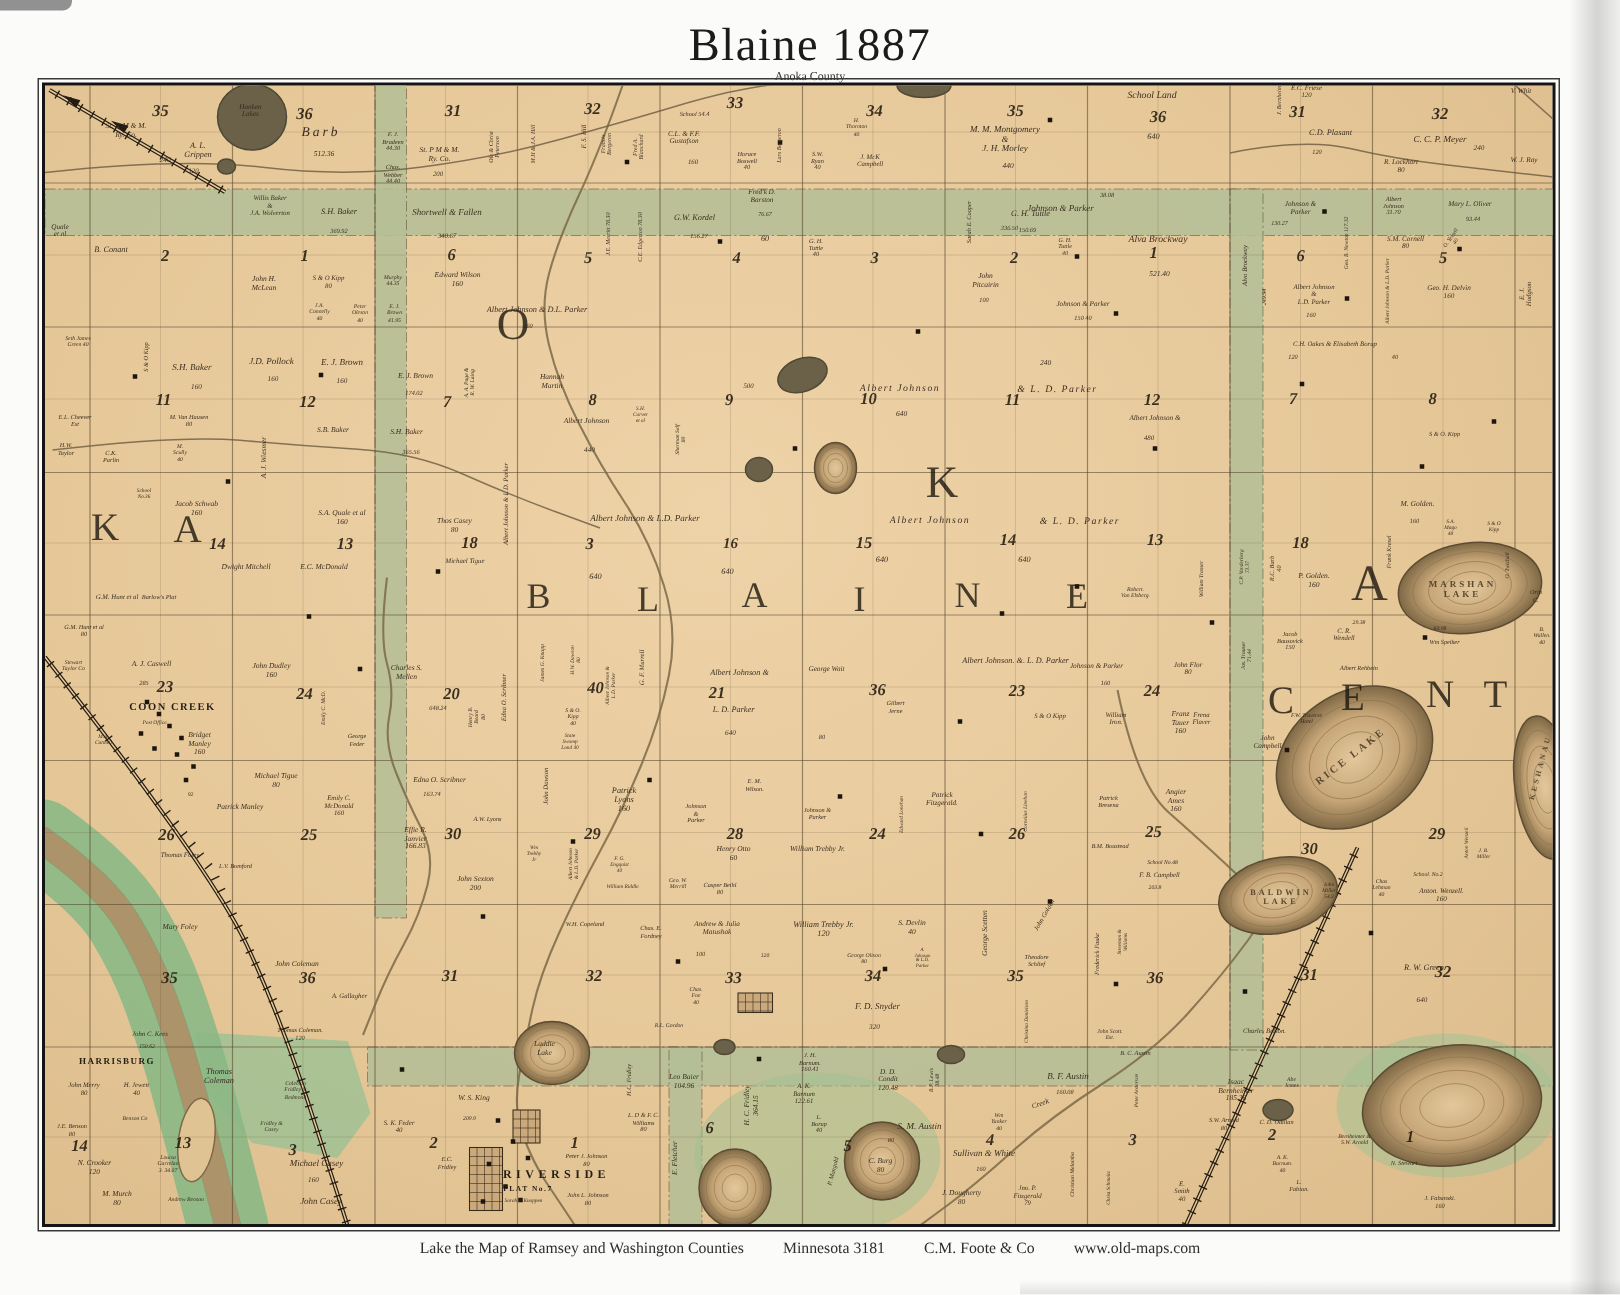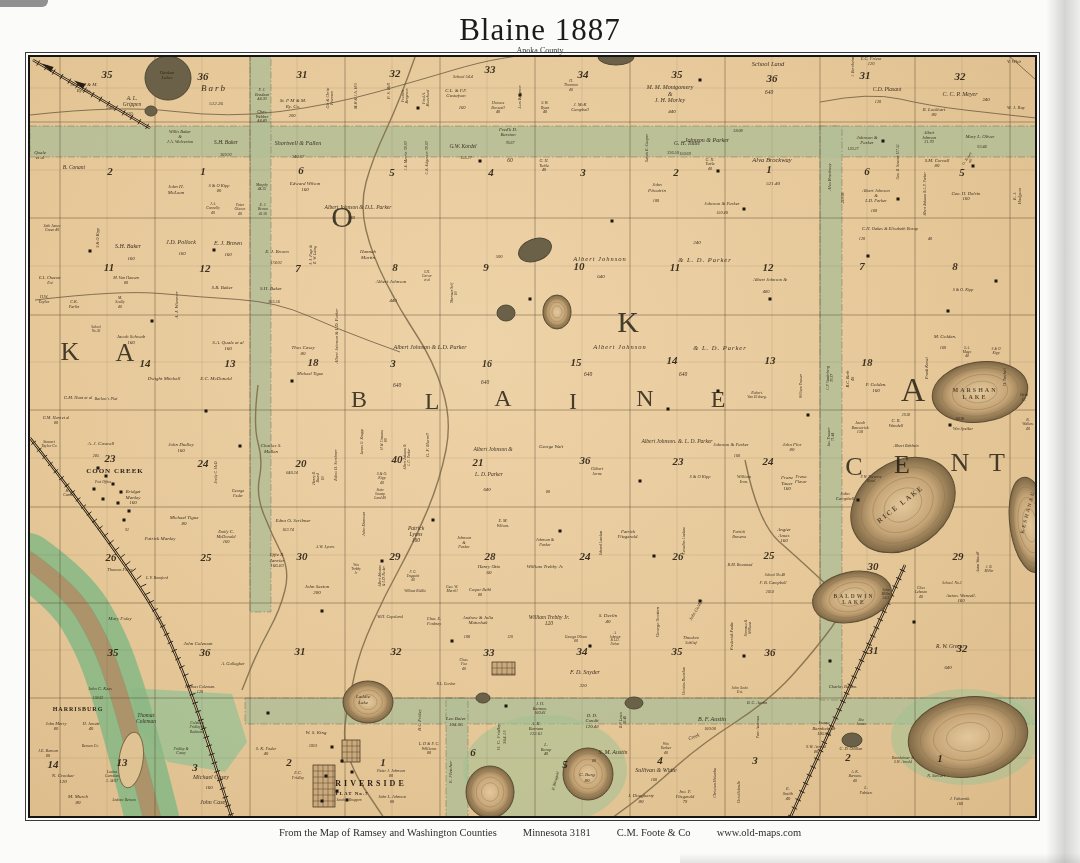--- a/index.html
+++ b/index.html
@@ -957,18 +957,18 @@
 Fabian.</div>
       <div class="lbl" style="left: 873px; top: 703px; font-size: 3.8px;">Bernheimer &amp;
 S.W. Arnold</div>
       <div class="lbl" style="left: 906px; top: 719px; font-size: 4.2px;">N. Stewart</div>
       <div class="lbl" style="left: 930px; top: 745px; font-size: 4.2px;">J. Fabanski.
 160</div>
     </div>
 </div>
 
 <div class="caption">
-  <span>From the Map of Ramsey and Washington Counties</span><span>Minnesota  3181</span><span>C.M. Foote &amp; Co</span><span>www.old-maps.com</span>
+  <span>Lake the Map of Ramsey and Washington Counties</span><span>Minnesota  3181</span><span>C.M. Foote &amp; Co</span><span>www.old-maps.com</span>
 </div>
 
 <div class="shadow-right"></div>
 <div class="shadow-bottom"></div>
 <div class="smudge"></div>
 
 </body></html>

